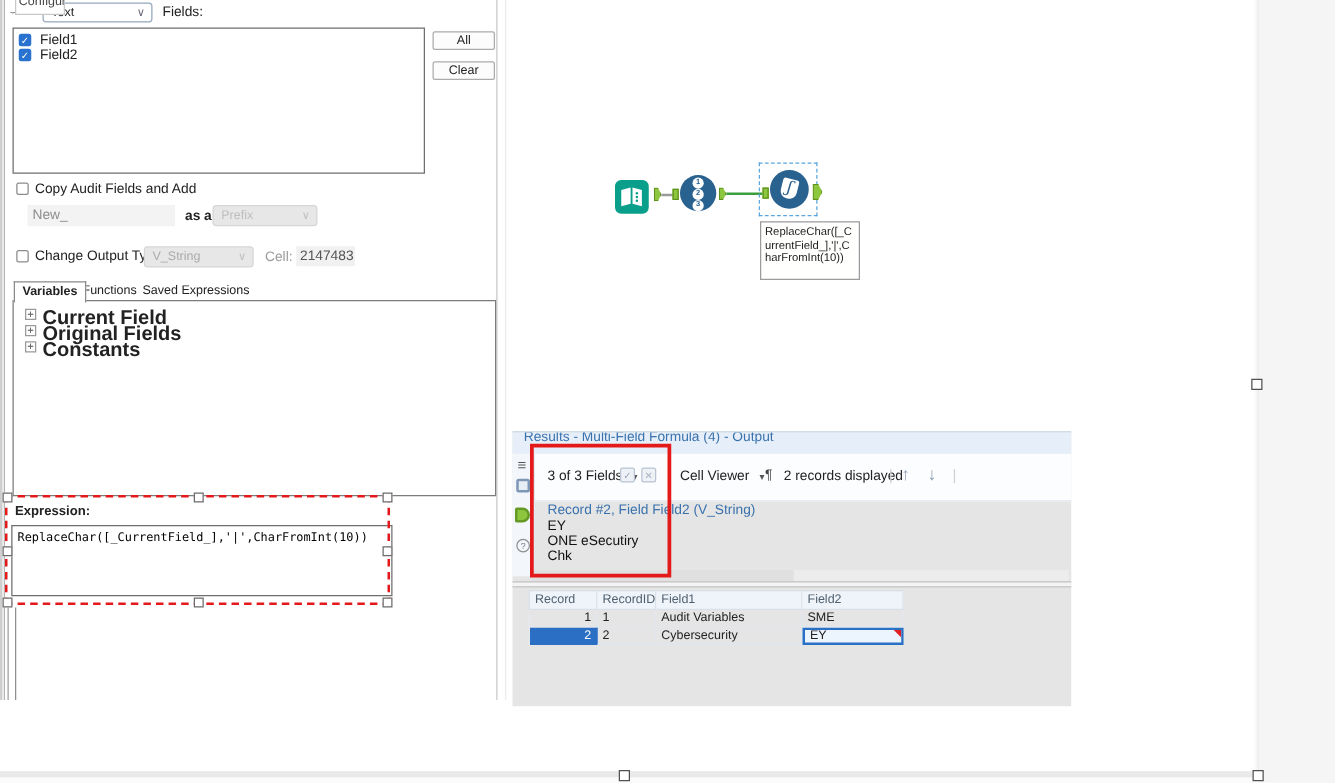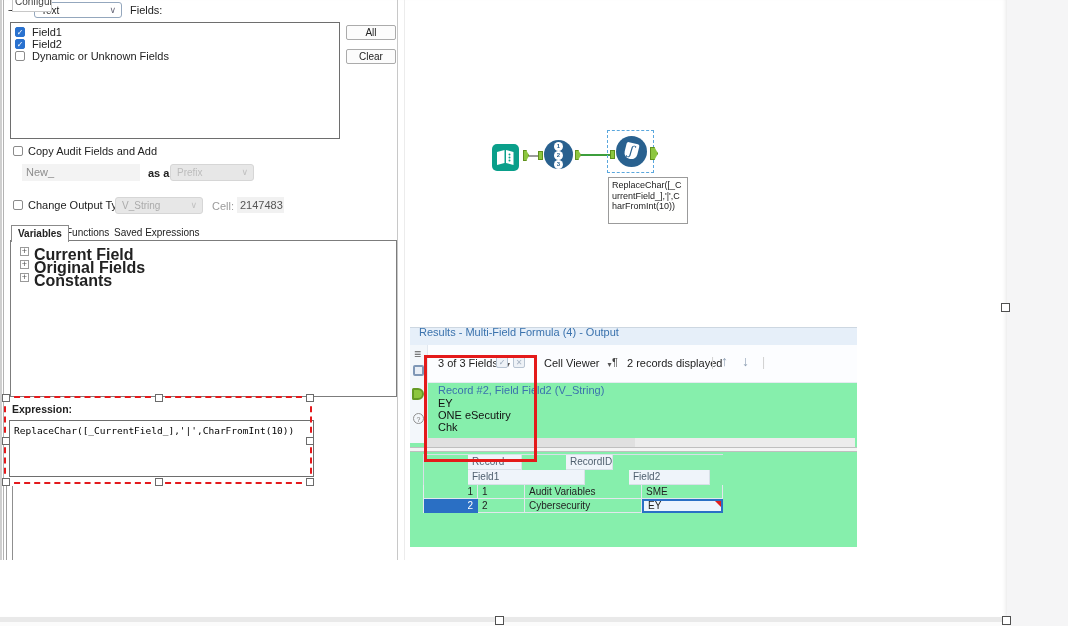--- a/index.html
+++ b/index.html
@@ -41,21 +41,21 @@
   .redsel{border:2px dashed #e4191c;z-index:20;}
   .hndl{width:6px;height:6px;background:#fff;border:1px solid #6b6b6b;position:absolute;z-index:21;}
   
   .anchor{background:#8dc63f;border:1px solid #60901d;}
   .toolcircle{border-radius:50%;background:#29618f;}
   
   .res-blue{color:#3a72ad;}
   .tcell{border-right:1px solid #e2e7ed;border-bottom:1px solid #e2e7ed;padding:0 4px;
          font-size:10px;line-height:13px;white-space:nowrap;overflow:hidden;box-sizing:border-box;
          float:left;height:14px;color:#222;}
-  .thead .tcell{background:#eff4fa;color:#50606f;border-color:#d9e0e8;height:15px;line-height:14px;margin-left:44px;}
+  .thead .tcell{background:#eff4fa;color:#50606f;border-color:#d9e0e8;height:15px;line-height:14px;}
   .trow,.thead{overflow:hidden;}
   .dochndl{width:7px;height:7px;background:#fff;border:1px solid #505050;position:absolute;z-index:60;}
   .mono{font-family:"DejaVu Sans Mono",monospace;}
   .clip{overflow:hidden;}
 </style>
 </head>
 <body>
 
 <div id="picture" class="abs">
 
@@ -81,24 +81,20 @@
   <span class="abs lbl" style="left:130px;top:4px;">Fields:</span>
 
   <div class="abs panelbox" style="left:10px;top:22px;width:330px;height:117px;">
     <div class="abs" style="left:4px;top:4px;width:320px;height:12px;">
       <span class="cb checked abs" style="left:0;top:0;"><span>✓</span></span>
       <span class="abs lbl" style="left:17px;top:-1px;">Field1</span>
     </div>
     <div class="abs" style="left:4px;top:16px;width:320px;height:12px;">
       <span class="cb checked abs" style="left:0;top:0;"><span>✓</span></span>
       <span class="abs lbl" style="left:17px;top:-1px;">Field2</span>
-    </div>
-    <div class="abs" style="left:4px;top:28px;width:320px;height:12px;">
-      <span class="cb abs" style="left:0;top:0;"></span>
-      <span class="abs lbl" style="left:17px;top:-1px;">Dynamic or Unknown Fields</span>
     </div>
   </div>
   <div class="abs btn" style="left:346px;top:25px;width:50px;height:15px;">All</div>
   <div class="abs btn" style="left:346px;top:49px;width:50px;height:15px;">Clear</div>
 
   <span class="cb abs" style="left:13px;top:146px;"></span>
   <span class="abs lbl" style="left:28px;top:145px;">Copy Audit Fields and Add</span>
 
   <div class="abs" style="left:22px;top:164px;width:118px;height:17px;background:#f3f3f3;font-size:11px;line-height:17px;color:#8d8d8d;padding-left:4px;"><span>New_</span></div>
   <span class="abs lbl" style="left:148px;top:167px;font-weight:bold;">as a</span>
@@ -179,21 +175,21 @@
                  font-size:13px;font-style:italic;color:#29618f;text-align:center;line-height:16px;font-family:'DejaVu Serif',serif;">
       <span>ʃ</span>
     </span>
   </div>
   <div class="abs anchor" style="left:650px;top:147px;width:8px;height:13px;clip-path:polygon(0 0,55% 0,100% 50%,55% 100%,0 100%);"></div>
   <div class="abs" style="left:608px;top:177px;width:80px;height:47px;background:#fffffe;border:1px solid #9b9b9b;padding:2px 3px;
               font-size:9px;line-height:10.5px;color:#222;word-break:break-all;overflow:hidden;">
     <span>ReplaceChar([_CurrentField_],'|',CharFromInt(10))</span>
   </div>
 
-  <div class="abs" style="left:410px;top:327px;width:447px;height:220px;background:#86efac;border-top:1px solid #cdd7e1;">
+  <div class="abs" style="left:410px;top:345px;width:447px;height:220px;background:#e5e5e5;border-top:1px solid #cdd7e1;">
 
     <div class="abs clip" style="left:0;top:0;width:447px;height:17px;background:#e6eff9;">
       <span class="res-blue" style="display:block;font-size:11px;margin:-2px 0 0 9px;">Results - Multi-Field Formula (4) - Output</span>
     </div>
 
     <div class="abs" style="left:0;top:17px;width:18px;height:98px;background:#f3f7fb;border-right:1px solid #e2e8ef;">
       <span class="abs" style="left:4px;top:2px;font-size:12px;color:#555;">≡</span>
       <span class="abs" style="left:3px;top:20px;width:11px;height:11px;border:2px solid #7e97b6;background:#e8eef6;border-radius:2px;"></span>
       <span class="abs" style="left:2px;top:43px;width:12px;height:12px;background:#8cc63e;border:2px solid #649a24;border-radius:2px 8px 8px 2px;"></span>
       <span class="abs" style="left:3px;top:68px;width:11px;height:11px;border:1px solid #909090;border-radius:50%;font-size:7px;color:#777;text-align:center;line-height:11px;"><span>?</span></span>

